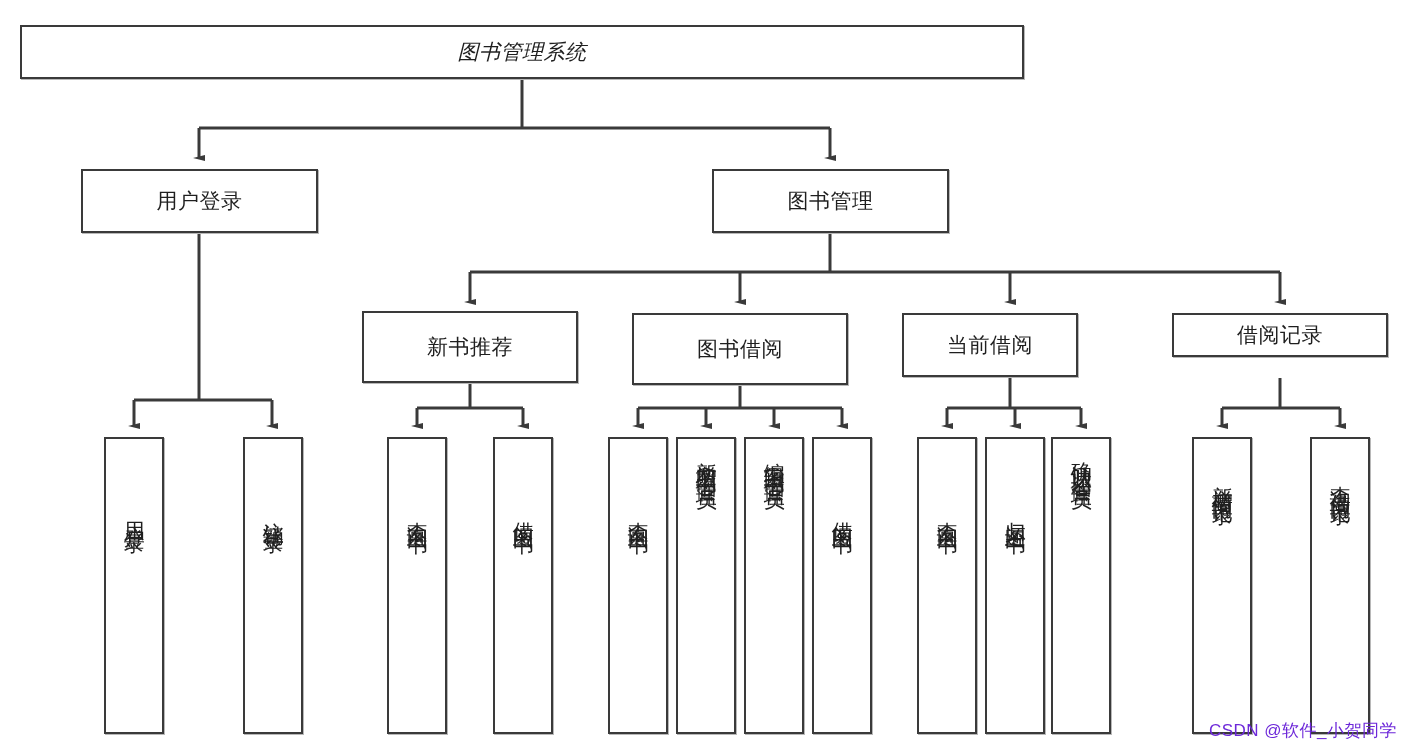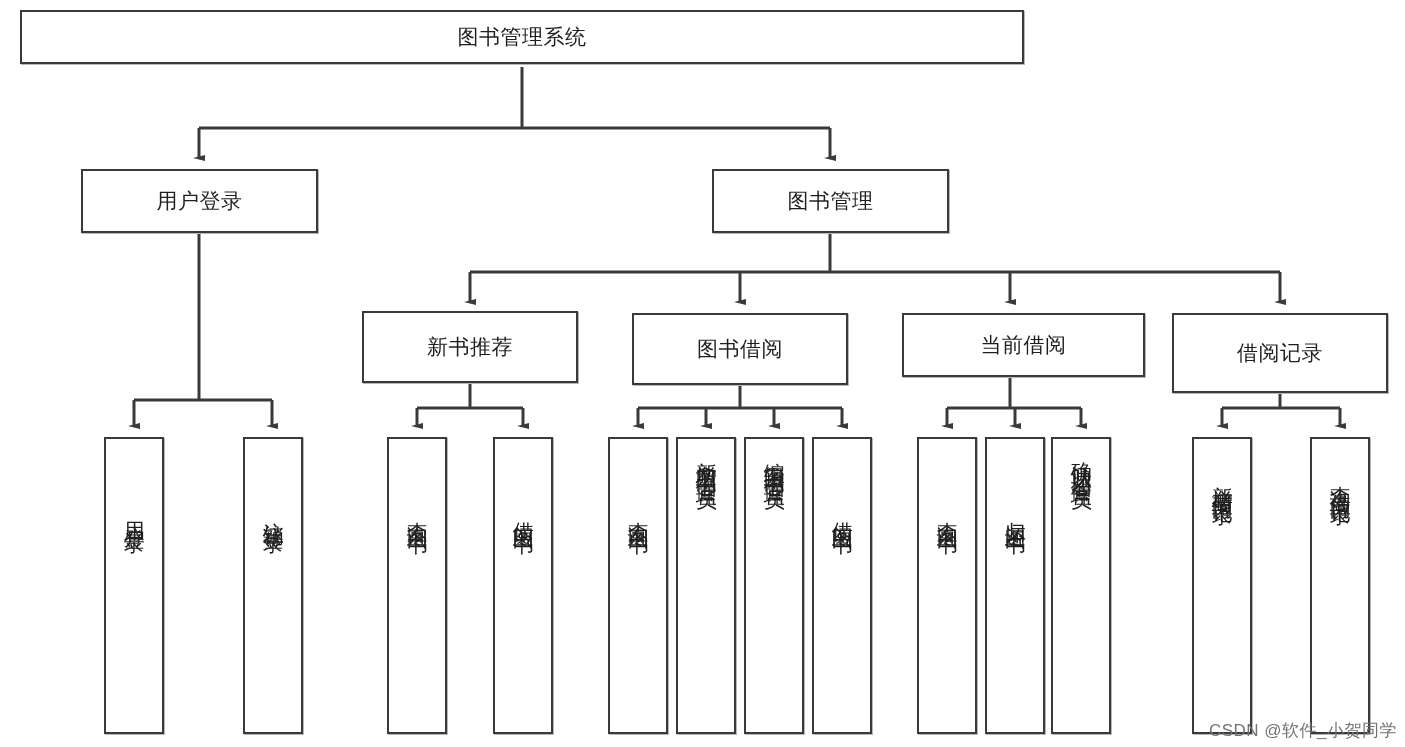--- a/index.html
+++ b/index.html
@@ -50,21 +50,21 @@
     top: 0;
     width: 1405px;
     height: 747px;
     pointer-events: none;
   }
   .watermark {
     position: absolute;
     right: 8px;
     bottom: 5px;
     font-size: 17px;
-    color: #737373;
+    color: #6d28d9;
     white-space: nowrap;
     letter-spacing: 0.5px;
   }
 </style>
 </head>
 <body>
 
 <div id="diagram-root">
 
   <svg class="connectors" viewBox="0 0 1405 747">
@@ -110,41 +110,41 @@
       <path d="M1015,408 L1015,426" marker-end="url(#arrowhead)"></path>
       <path d="M1081,408 L1081,426" marker-end="url(#arrowhead)"></path>
 
       <path d="M1280,378 L1280,408"></path>
       <path d="M1222,408 L1340,408"></path>
       <path d="M1222,408 L1222,426" marker-end="url(#arrowhead)"></path>
       <path d="M1340,408 L1340,426" marker-end="url(#arrowhead)"></path>
     </g>
   </svg>
 
-  <div class="node root" style="left:20px; top:10px; width:1004px; height:54px;">
+  <div class="node root" style="left:20px; top:25px; width:1004px; height:54px;font-style:italic;">
     <span class="node-label">图书管理系统</span>
   </div>
 
   <div class="node" style="left:81px; top:169px; width:237px; height:64px;">
     <span class="node-label">用户登录</span>
   </div>
   <div class="node" style="left:712px; top:169px; width:237px; height:64px;justify-content:center;">
     <span class="node-label">图书管理</span>
   </div>
 
   <div class="node" style="left:362px; top:311px; width:216px; height:72px;">
     <span class="node-label">新书推荐</span>
   </div>
   <div class="node" style="left:632px; top:313px; width:216px; height:72px;">
     <span class="node-label">图书借阅</span>
   </div>
-  <div class="node" style="left:902px; top:313px; width:243px; height:64px;">
+  <div class="node" style="left:902px; top:313px; width:176px; height:64px;">
     <span class="node-label">当前借阅</span>
   </div>
-  <div class="node" style="left:1172px; top:313px; width:216px; height:80px;">
+  <div class="node" style="left:1172px; top:313px; width:216px; height:44px;">
     <span class="node-label">借阅记录</span>
   </div>
 
   <div class="node leaf" style="left:104px; top:437px; width:60px; height:297px; align-items:flex-start; padding-top:66px;">
     <span class="node-label">用户登录</span>
   </div>
   <div class="node leaf" style="left:243px; top:437px; width:60px; height:297px; align-items:flex-start; padding-top:66px;">
     <span class="node-label">注销登录</span>
   </div>
 

